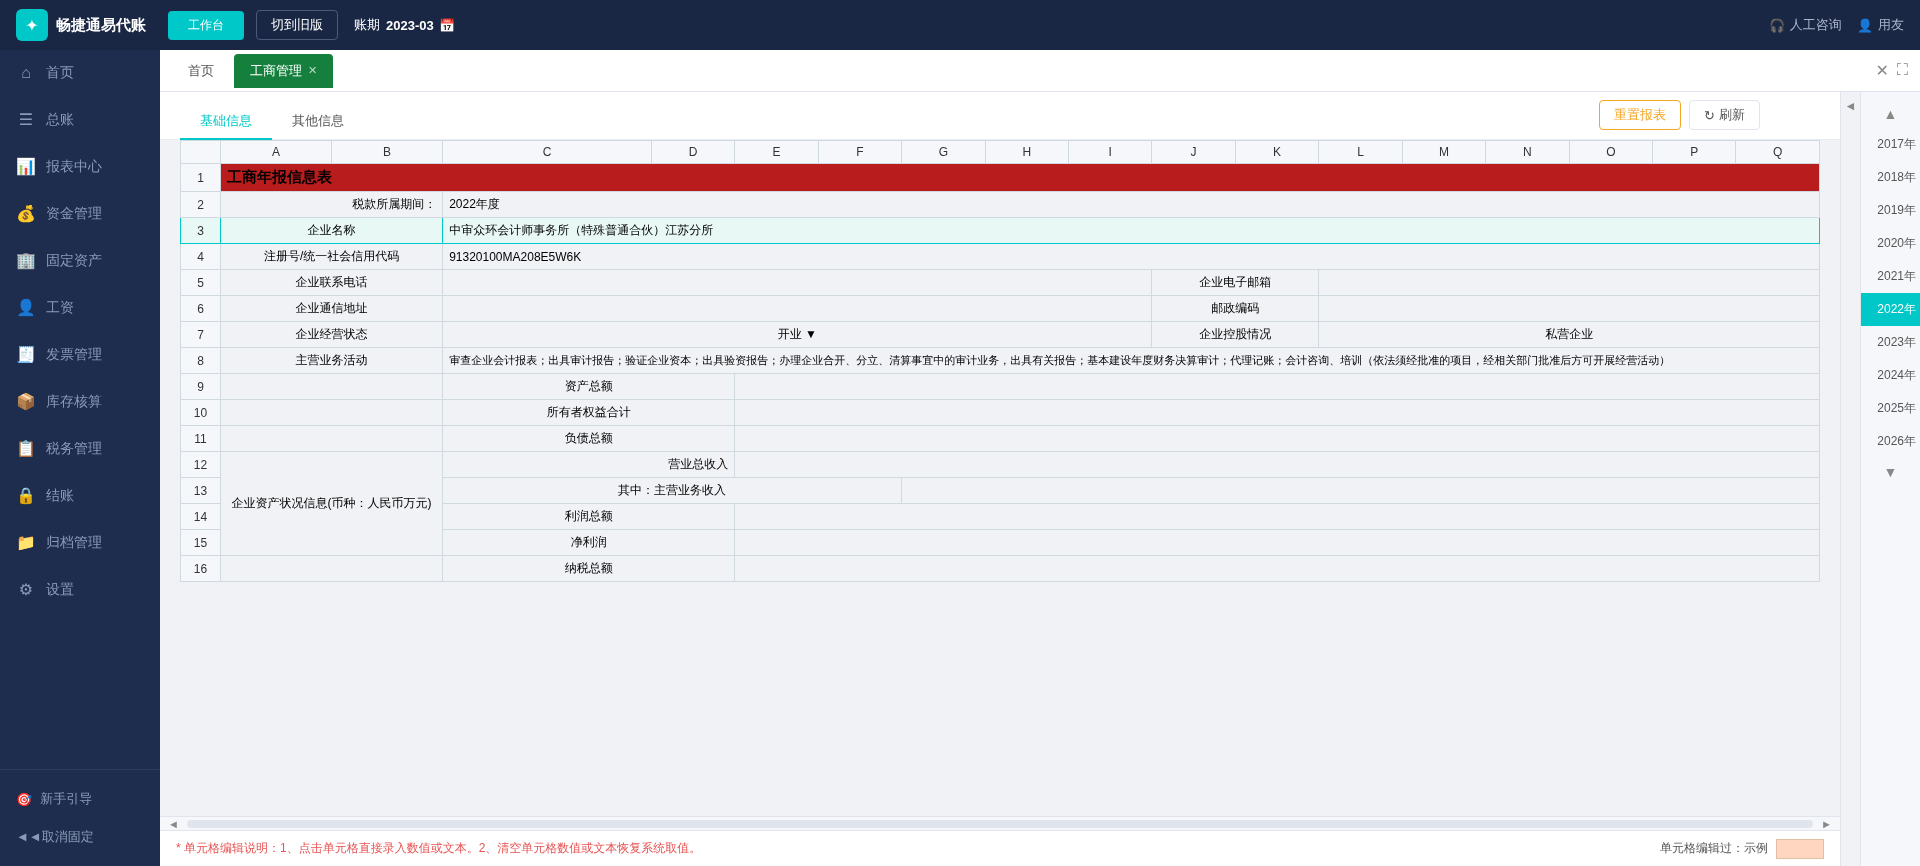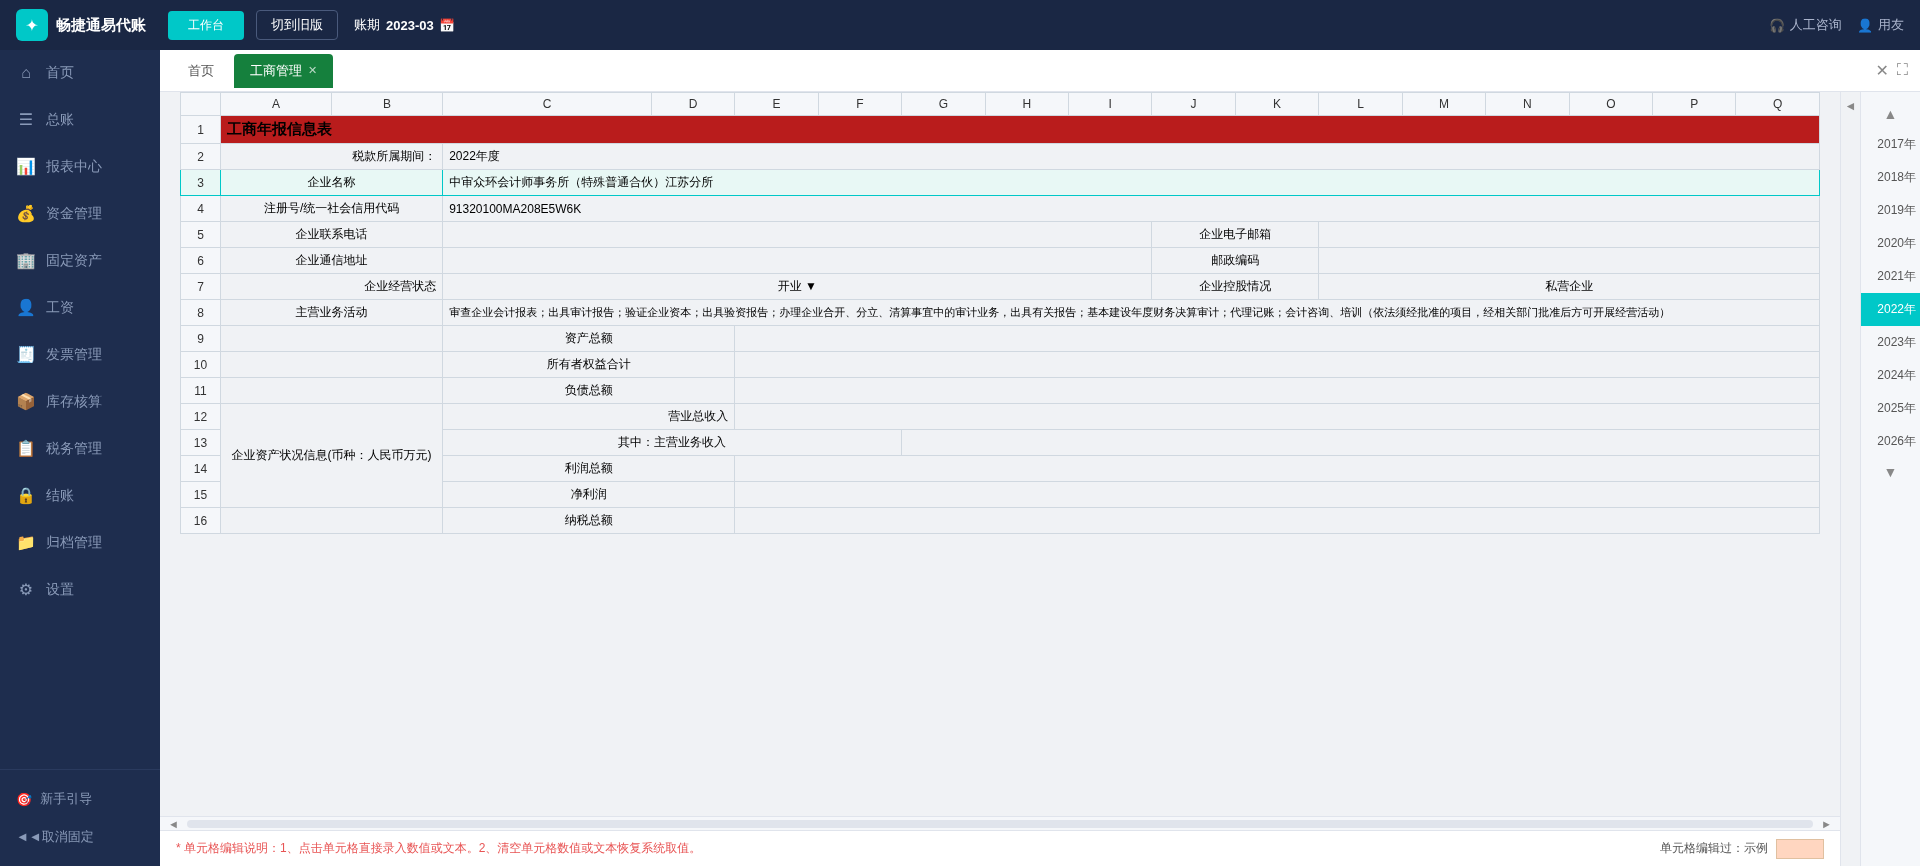--- a/index.html
+++ b/index.html
@@ -265,20 +265,37 @@
       <div style="margin-left:auto; display:flex; gap:8px;">
         <span style="color:#888; cursor:pointer; font-size:16px;">✕</span>
         <span style="color:#888; cursor:pointer; font-size:16px;">⛶</span>
       </div>
     </div>
 
     <div class="content-wrapper">
 
       <div class="left-content">
 
+        <div style="position:relative; background:white;">
+          <div class="sub-tabs">
+            <div class="sub-tab active">
+              <span>基础信息</span>
+            </div>
+            <div class="sub-tab">
+              <span>其他信息</span>
+            </div>
+          </div>
+          <div style="position:absolute; right:80px; top:8px; display:flex; gap:8px;">
+            <button class="reset-btn">重置报表</button>
+            <button class="refresh-btn">
+              <span>↻</span>
+              <span>刷新</span>
+            </button>
+          </div>
+        </div>
 
         <div class="table-area">
           <table class="spreadsheet">
             <thead>
               <tr>
                 <th class="col-header row-num"></th>
                 <th class="col-header">A</th>
                 <th class="col-header">B</th>
                 <th class="col-header" style="min-width:200px;">C</th>
                 <th class="col-header" style="min-width:80px;">D</th>
@@ -333,21 +350,21 @@
               <tr>
                 <td class="row-num">6</td>
                 <td colspan="2" style="text-align:center;">企业通信地址</td>
                 <td colspan="7"></td>
                 <td colspan="2" style="text-align:center;">邮政编码</td>
                 <td colspan="6"></td>
               </tr>
 
               <tr>
                 <td class="row-num">7</td>
-                <td colspan="2" style="text-align:right;">企业经营状态</td>
+                <td colspan="2" style="text-align:center;">企业经营状态</td>
                 <td colspan="7" style="text-align:center;">开业 ▼</td>
                 <td colspan="2" style="text-align:center;">企业控股情况</td>
                 <td colspan="6">私营企业</td>
               </tr>
 
               <tr>
                 <td class="row-num">8</td>
                 <td colspan="2" style="text-align:center;">主营业务活动</td>
                 <td colspan="15" class="data-cell" style="white-space:normal; font-size:11px; max-width:400px;">审查企业会计报表；出具审计报告；验证企业资本；出具验资报告；办理企业合开、分立、清算事宜中的审计业务，出具有关报告；基本建设年度财务决算审计；代理记账；会计咨询、培训（依法须经批准的项目，经相关部门批准后方可开展经营活动）</td>
               </tr>

